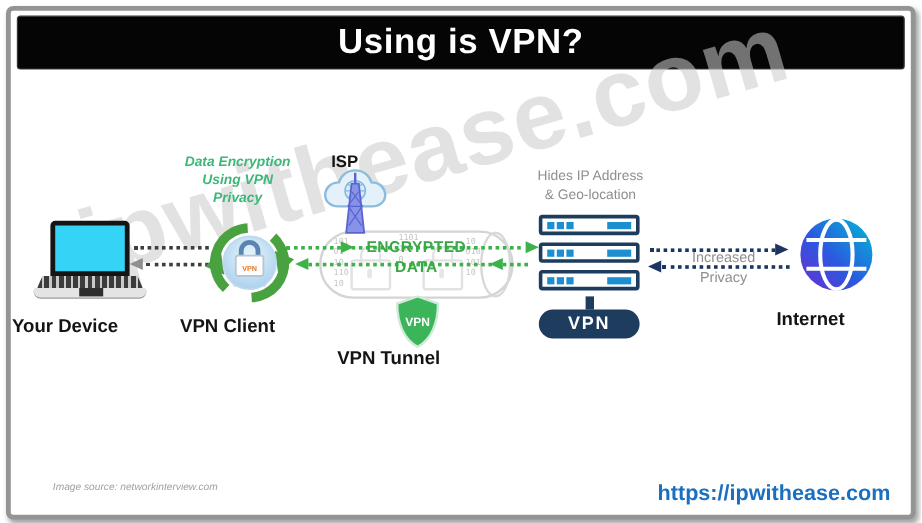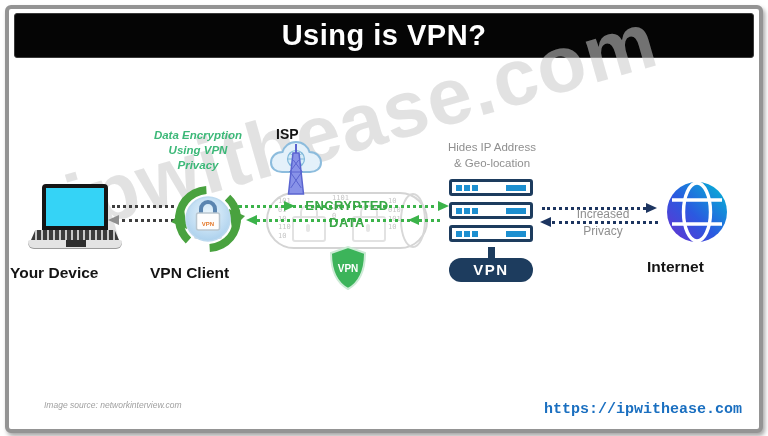--- a/index.html
+++ b/index.html
@@ -65,21 +65,21 @@
          margin-bottom:6px;display:flex;align-items:center;padding:0 4px;gap:2px;}
   .led{width:6px;height:6px;background:#1d8fd0;}
   .sbar{width:20px;height:6px;background:#1d8fd0;margin-left:auto;}
   .stem{width:7px;height:11px;background:#1d3c5e;margin:-1px auto 0 auto;}
   .pill{width:84px;height:24px;background:#1d3c5e;border-radius:12px;color:#ffffff;font-weight:bold;
          font-size:15px;letter-spacing:1.5px;text-align:center;line-height:24px;}
   
   .globe{position:absolute;left:665px;top:180px;z-index:5;}
   
   .src{position:absolute;left:44px;top:400px;font-size:8.5px;font-style:italic;color:#a0a0a0;z-index:6;}
-  .url{position:absolute;right:26px;top:401px;font-size:15px;font-weight:bold;color:#1a6fc0;z-index:6;font-family:Liberation Mono, monospace;}
+  .url{position:absolute;right:26px;top:401px;font-size:18px;font-weight:bold;color:#1a6fc0;z-index:6;}
 </style>
 </head>
 <body>
 
 <div class="stage">
   <div class="frame"></div>
 
   <div class="title-bar">
     <div class="t">Using is VPN?</div>
   </div>
@@ -161,20 +161,21 @@
   <div class="dots" style="left:252px;top:219px;width:188px;"></div>
   <div class="ah left" style="left:246px;top:215px;"></div>
   <div class="ah left" style="left:408px;top:215px;"></div>
 
   <div class="shield">
     <svg width="38" height="44" viewBox="0 0 38 44">
       <path d="M19 1 L36 7 C36 24 30 37 19 43 C8 37 2 24 2 7 Z" fill="#3cb45a" stroke="#cdebd6" stroke-width="2"></path>
       <text x="19" y="26" text-anchor="middle" font-family="Liberation Sans, sans-serif" font-size="10" font-weight="bold" fill="#ffffff">VPN</text>
     </svg>
   </div>
+  <div class="lbl" style="left:281px;top:290px;width:120px;">VPN Tunnel</div>
 
   <div class="ann-gray preline" style="left:432px;top:139px;width:120px;">Hides IP Address
 &amp; Geo-location</div>
   <div class="server">
     <div class="srow">
       <div class="led"></div>
       <div class="led"></div>
       <div class="led"></div>
       <div class="sbar"></div>
     </div>

